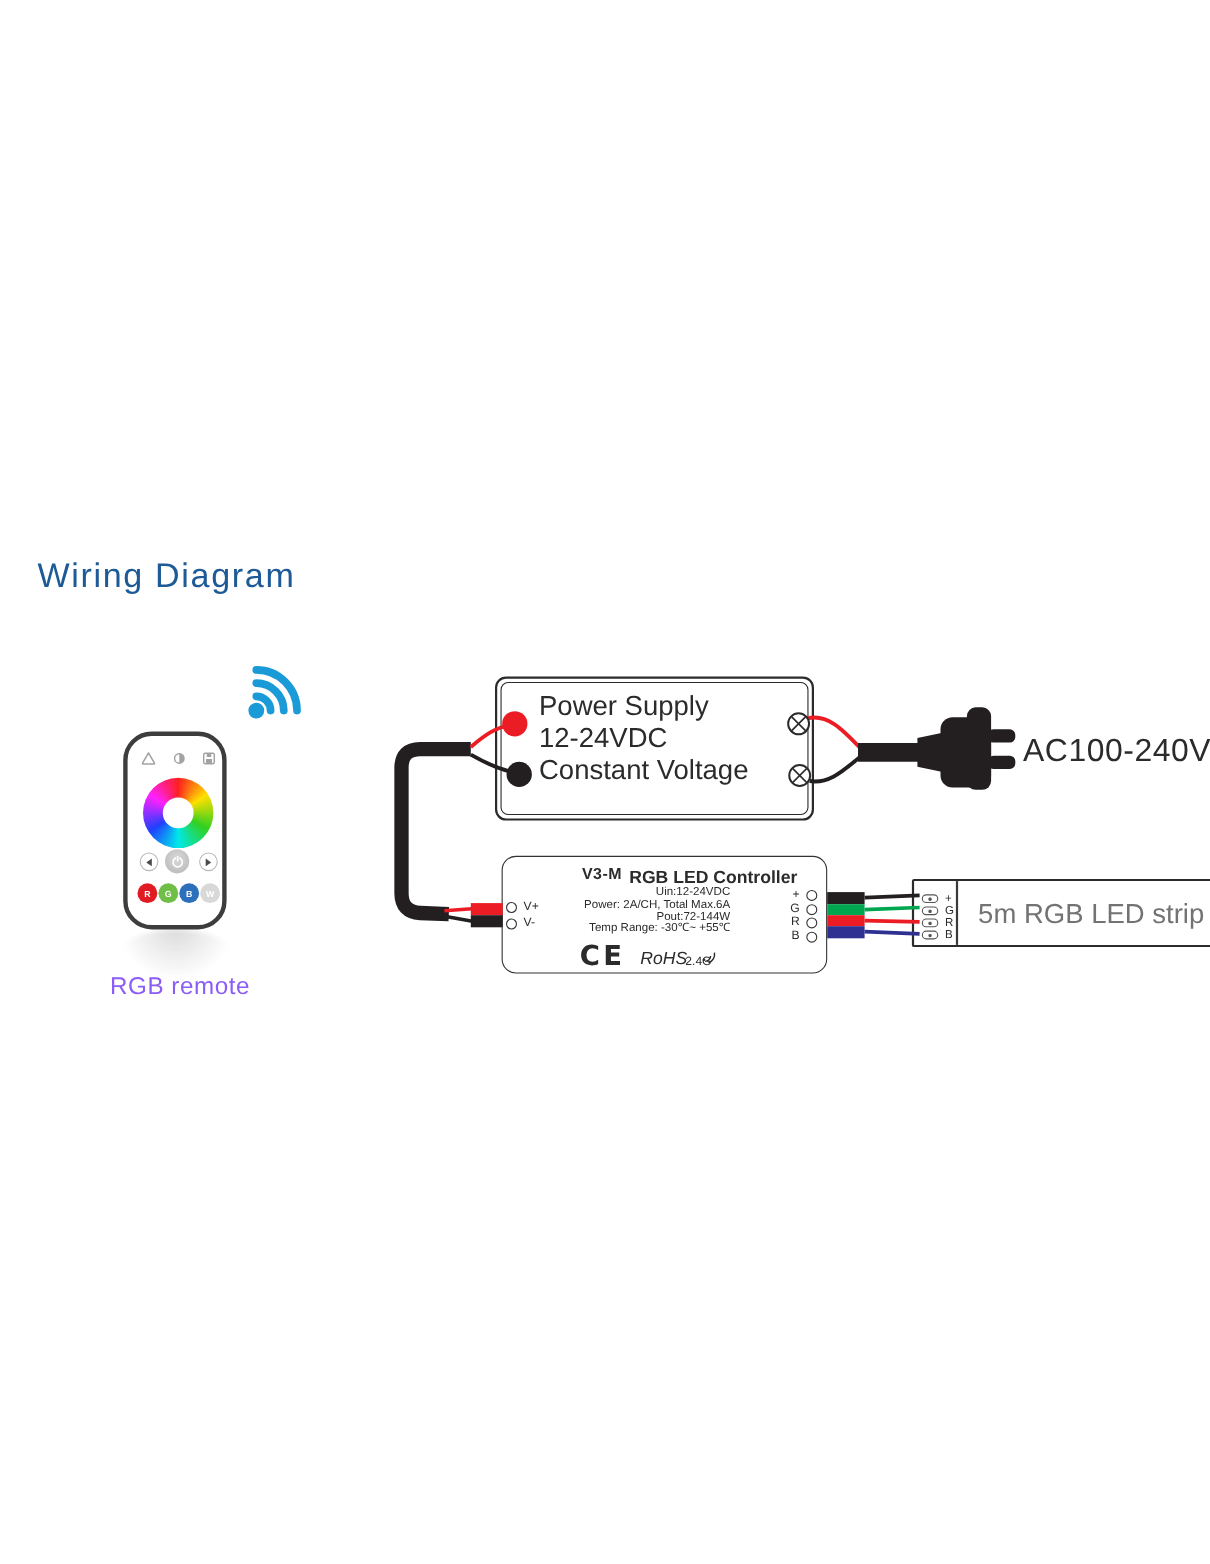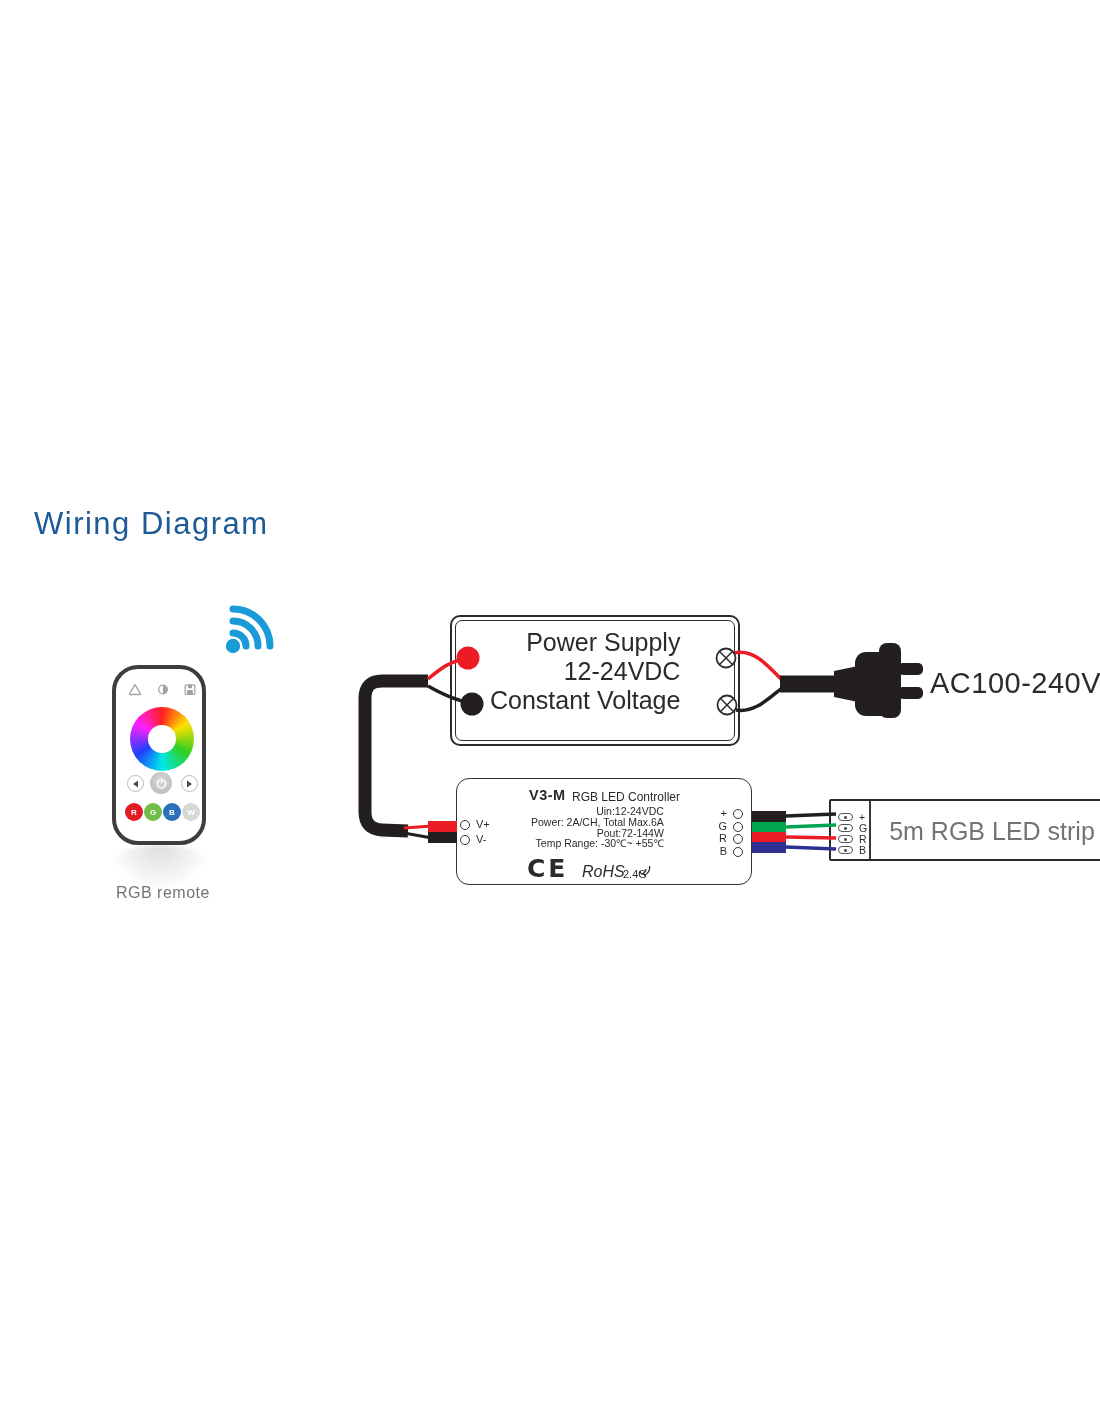--- a/index.html
+++ b/index.html
@@ -36,37 +36,37 @@
   }
   #power-btn{
     left:34px;top:103px;width:22px;height:22px;border-radius:50%;
     background:radial-gradient(circle at 50% 40%,#d9d9d9,#b5b5b5);
     display:flex;align-items:center;justify-content:center;
   }
   .cbtn{
     top:134px;width:18px;height:18px;border-radius:50%;color:#ffffff;
     font-size:8px;font-weight:bold;display:flex;align-items:center;justify-content:center;
   }
-  #remote-caption{left:92px;top:884px;font-size:16px;letter-spacing:0.5px;color:#737373;}
+  #remote-caption{left:76px;top:884px;font-size:22px;letter-spacing:0.5px;color:#8b5cf6;}
   
   #ps-box{
     left:426px;top:615px;width:290px;height:131px;border:2px solid #2b2b2b;border-radius:10px;
-    background:#fff;box-sizing:border-box;z-index:10;text-align:right;
+    background:#fff;box-sizing:border-box;z-index:10;
   }
   #ps-inner{position:absolute;inset:3px;border:1.5px solid #2b2b2b;border-radius:7px;}
   #ps-text{position:absolute;left:38px;top:11px;font-size:25px;line-height:29px;color:#2b2b2b;white-space:nowrap;}
   
   #ac-label{left:906px;top:667px;font-size:29px;color:#2b2b2b;letter-spacing:0.5px;text-align:right;}
   
   #ctrl-box{
     left:432px;top:778px;width:296px;height:107px;border:1.6px solid #333;border-radius:13px;
     background:#fff;box-sizing:border-box;z-index:10;
   }
   #ctrl-model{position:absolute;left:72px;top:8px;font-size:14.5px;font-weight:bold;letter-spacing:0.5px;}
-  #ctrl-product{position:absolute;left:115px;top:11px;font-size:12px;font-weight:normal;}
+  #ctrl-product{position:absolute;left:115px;top:11px;font-size:16px;font-weight:bold;}
   #ctrl-specs{position:absolute;left:74px;top:27px;font-size:10.5px;line-height:10.8px;white-space:nowrap;text-align:right;}
   #ctrl-ce{position:absolute;left:70px;top:75px;font-size:25px;font-weight:600;letter-spacing:3px;font-family:"DejaVu Sans",sans-serif;}
   #ctrl-rohs{position:absolute;left:125px;top:84px;font-size:16px;font-style:italic;}
   #ctrl-rf{position:absolute;left:166px;top:89px;font-size:11px;}
   .term-circle{
     position:absolute;width:10px;height:10px;border:1.5px solid #333;border-radius:50%;
     background:#fff;box-sizing:border-box;
   }
   .term-label{position:absolute;font-size:11px;color:#2b2b2b;}
   .out-label{width:12px;text-align:right;}

